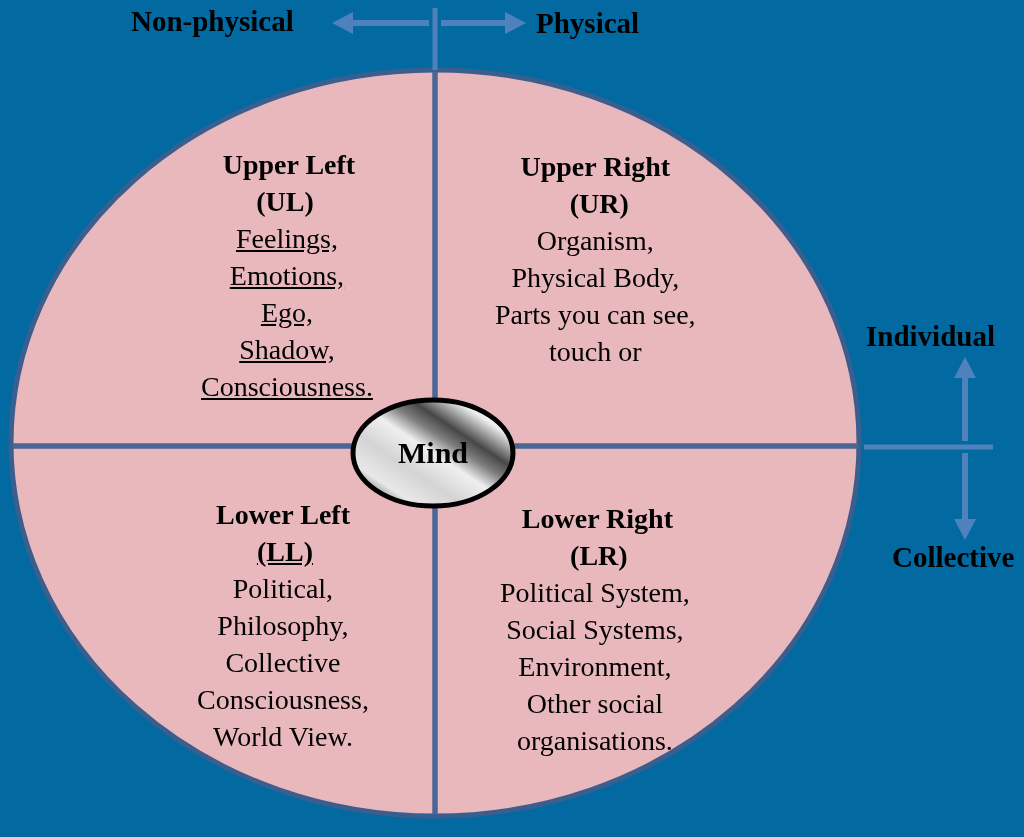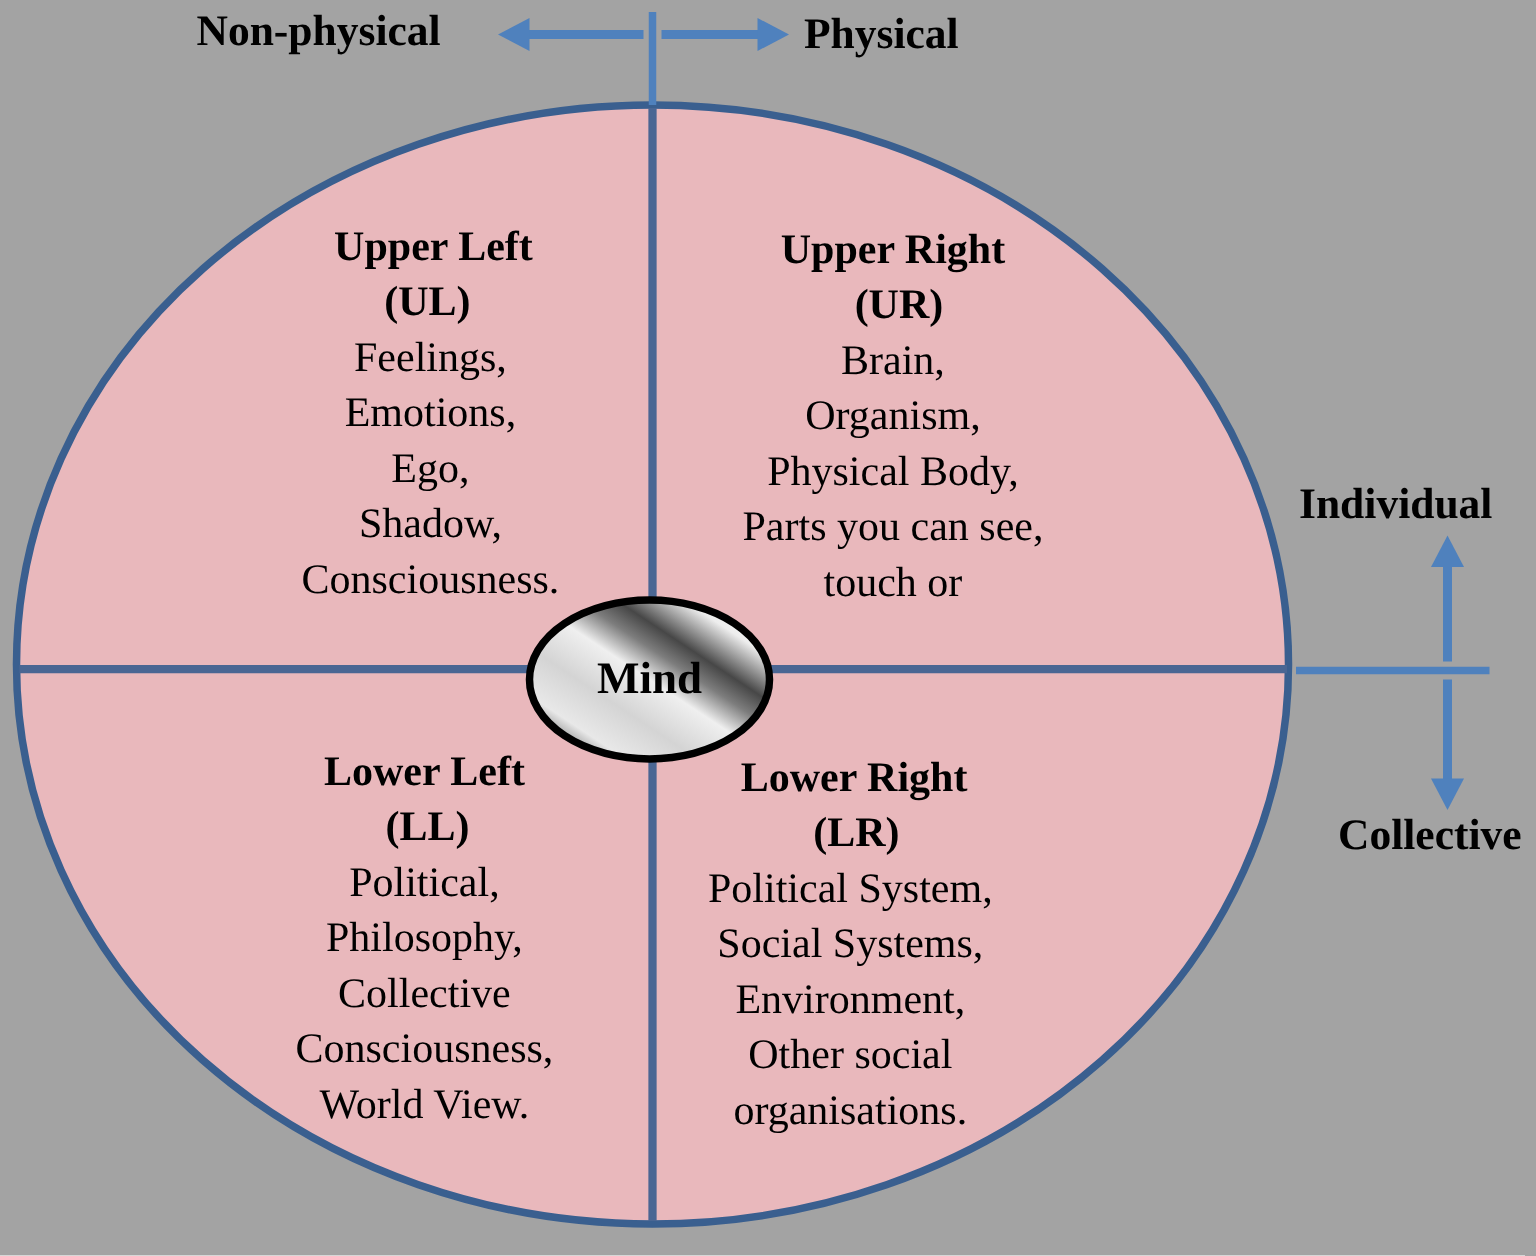--- a/index.html
+++ b/index.html
@@ -1,48 +1,48 @@
 <!DOCTYPE html>
 <html><head>
 <meta charset="utf-8">
 <style>
   html, body { margin: 0; padding: 0; background: #ffffff; }
   .stage {
     position: relative;
     width: 1024px;
     height: 837px;
-    background: #a3a3a3;
+    background: #0369a1;
     overflow: hidden;
     font-family: "Liberation Serif", "DejaVu Serif", serif;
     color: #000;
   }
   .stage svg { position: absolute; left: 0; top: 0; }
   .label { position: absolute; white-space: nowrap; }
   .axis-label { font-weight: bold; font-size: 29px; }
   .quad { position: absolute; font-size: 28px; line-height: 37px; white-space: nowrap; text-align: center; }
   .quad .title { font-weight: bold; }
   .quad .code  { font-weight: bold; }
-  .pad4 { padding-left: 4px; }
+  .pad4 { padding-left: 4px; text-decoration: underline; }
   .pad5 { padding-left: 5px; }
   .pad8 { padding-left: 8px; }
   .mind-label {
     position: absolute;
     left: 353px; top: 436px; width: 160px;
     text-align: center;
     font-size: 30px;
     font-weight: bold;
   }
   .np-label { left: 131px; top: 5px; }
   .ph-label { left: 536px; top: 7px; }
   .in-label { left: 866px; top: 320px; }
   .co-label { left: 892px; top: 541px; }
   .quad-ul { left: 197px; top: 146px; }
   .quad-ur { left: 495px; top: 148px; }
   .quad-ll { left: 197px; top: 496px; }
-  .quad-lr { left: 472px; top: 500px; }
+  .quad-lr { left: 500px; top: 500px; }
 </style>
 </head>
 <body>
 
 <div class="stage">
 
   <svg width="1024" height="837" viewBox="0 0 1024 837">
     <defs>
       <linearGradient id="metal" x1="0%" y1="100%" x2="100%" y2="0%">
         <stop offset="0%" stop-color="#9a9a9a"></stop>
@@ -91,21 +91,20 @@
     <div class="item pad4">Feelings,</div>
     <div class="item pad4">Emotions,</div>
     <div class="item pad4">Ego,</div>
     <div class="item pad4">Shadow,</div>
     <div class="item pad4">Consciousness.</div>
   </div>
 
   <div class="quad quad-ur">
     <div class="title">Upper Right</div>
     <div class="code pad8">(UR)</div>
-    <div class="item">Brain,</div>
     <div class="item">Organism,</div>
     <div class="item">Physical Body,</div>
     <div class="item">Parts you can see,</div>
     <div class="item">touch or</div>
   </div>
 
   <div class="quad quad-ll">
     <div class="title">Lower Left</div>
     <div class="code pad4">(LL)</div>
     <div class="item">Political,</div>

